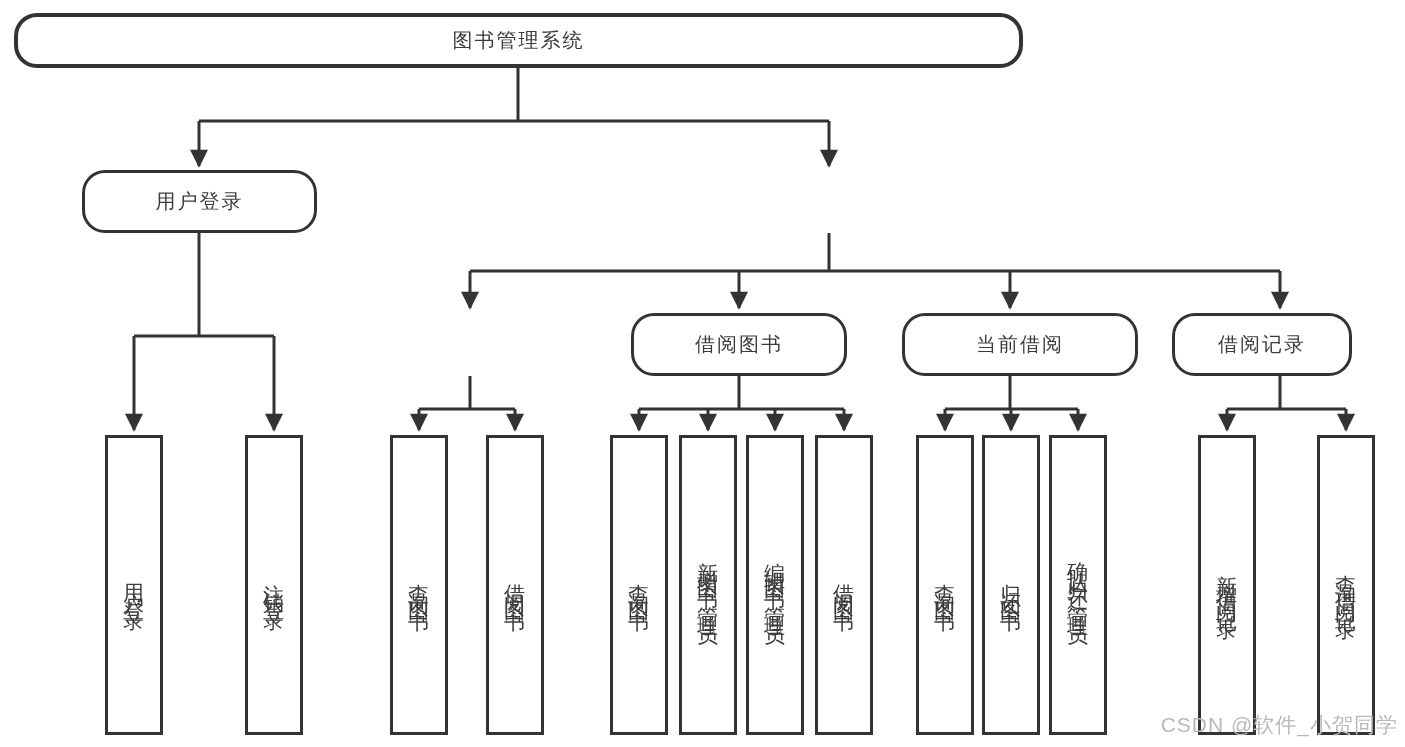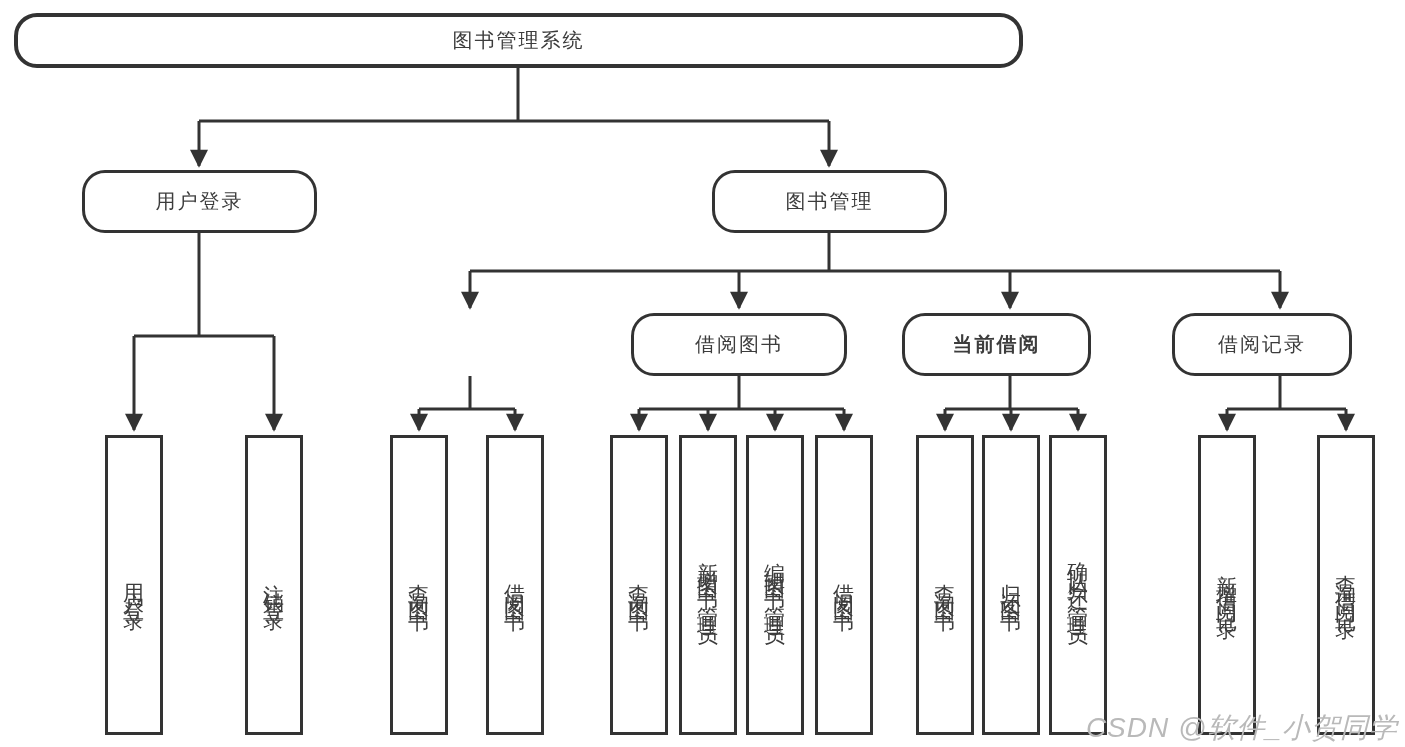--- a/index.html
+++ b/index.html
@@ -33,27 +33,26 @@
   .v-node {
     writing-mode: vertical-rl;
     text-orientation: mixed;
     font-size: 21px;
     letter-spacing: 9px;
     line-height: 1;
   }
   .watermark {
     position: absolute;
     right: 7px;
-    bottom: 0;
-    font-size: 28px;
+    bottom: 8px;
+    font-size: 21px;
     color: #b9b9b9;
     letter-spacing: 1px;
     z-index: 3;
     white-space: nowrap;
-    font-style: italic;
   }
 </style>
 </head>
 <body>
 
 <div class="canvas">
 
   <svg class="connectors" viewBox="0 0 1405 747" xmlns="http://www.w3.org/2000/svg">
     <defs>
       <marker id="arrow" viewBox="0 0 10 10" refX="9" refY="5" markerUnits="strokeWidth" markerWidth="8" markerHeight="6" orient="auto">
@@ -111,28 +110,25 @@
     </g>
   </svg>
 
   <div class="node h-node root" style="left:14px; top:13px; width:1009px; height:55px;">
     <span>图书管理系统</span>
   </div>
 
   <div class="node h-node" style="left:82px; top:170px; width:235px; height:63px;">
     <span>用户登录</span>
   </div>
-  <div class="node h-node" style="left:712px; top:170px; width:235px; height:63px;">
-    <span>图书管理</span>
-  </div>
 
   <div class="node h-node" style="left:631px; top:313px; width:216px; height:63px;">
     <span>借阅图书</span>
   </div>
-  <div class="node h-node" style="left:902px; top:313px; width:189px; height:63px;font-weight:bold;">
+  <div class="node h-node" style="left:902px; top:313px; width:236px; height:63px;">
     <span>当前借阅</span>
   </div>
   <div class="node h-node" style="left:1172px; top:313px; width:180px; height:63px;">
     <span>借阅记录</span>
   </div>
 
   <div class="node v-node" style="left:105px; top:435px; width:58px; height:300px;">
     <span>用户登录</span>
   </div>
   <div class="node v-node" style="left:245px; top:435px; width:58px; height:300px;">

